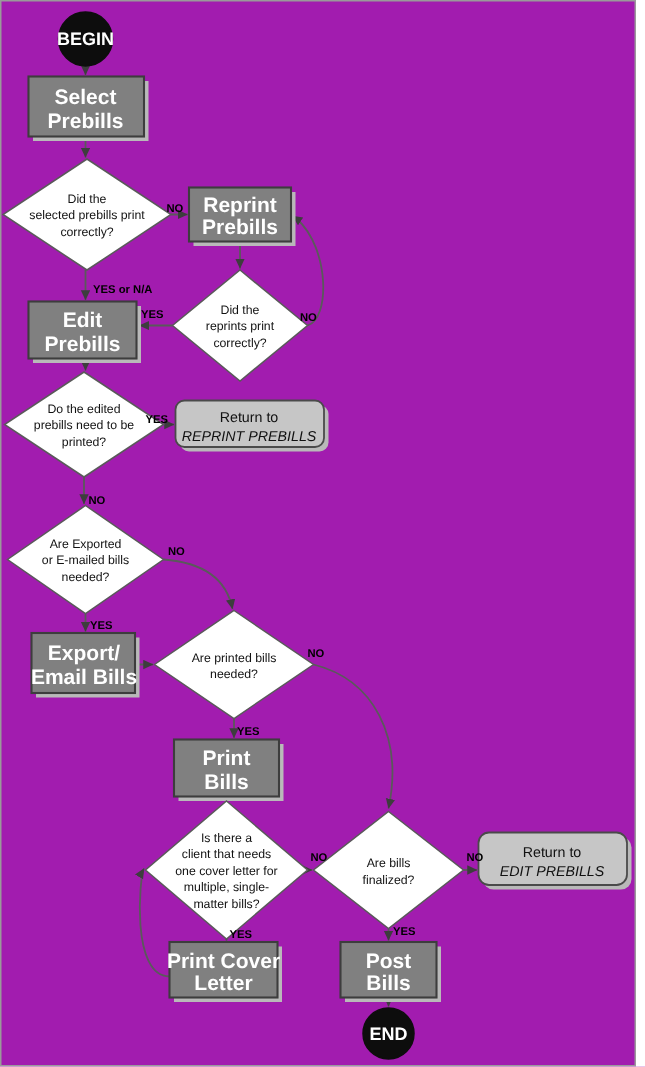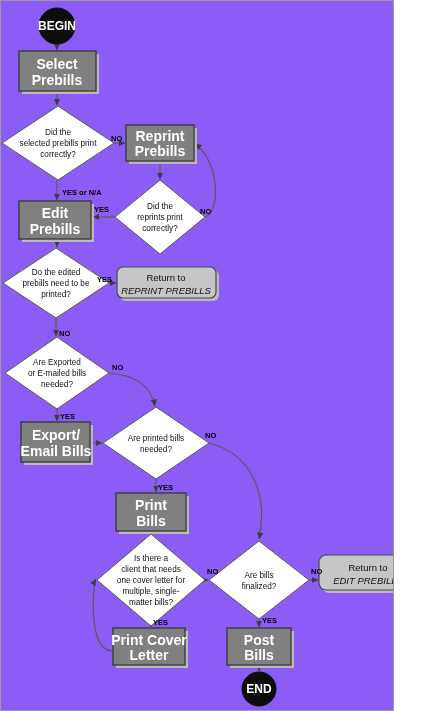--- a/index.html
+++ b/index.html
@@ -1,20 +1,20 @@
 <!DOCTYPE html>
 <html><head>
 <meta charset="utf-8">
 <style>
   html,body{margin:0;padding:0;background:#fff;}
   body{font-family:"Liberation Sans", sans-serif;}
   #canvas{
     position:relative;
-    width:394px;height:711px;
-    background:#8b5cf6;
+    width:424px;height:711px;
+    background:#a21caf;
     border:1px solid #9a9a9a;
     box-sizing:border-box;
     overflow:hidden;
   }
   svg#flow{position:absolute;left:0;top:0;width:430px;height:711px;}
   .proc-label{
     fill:#ffffff;
     font-family:"Liberation Sans", sans-serif;
     font-weight:bold;
     font-size:14px;

